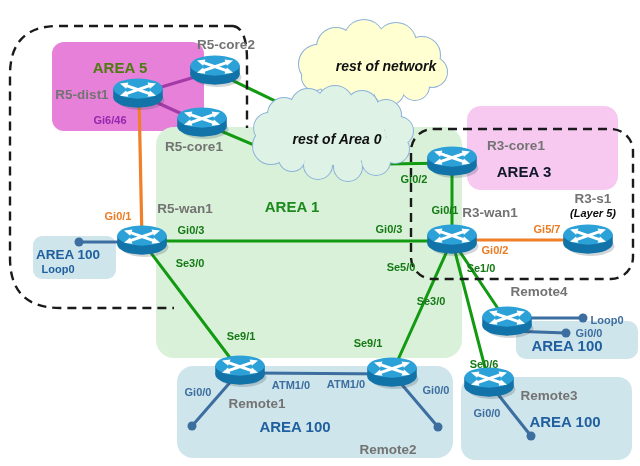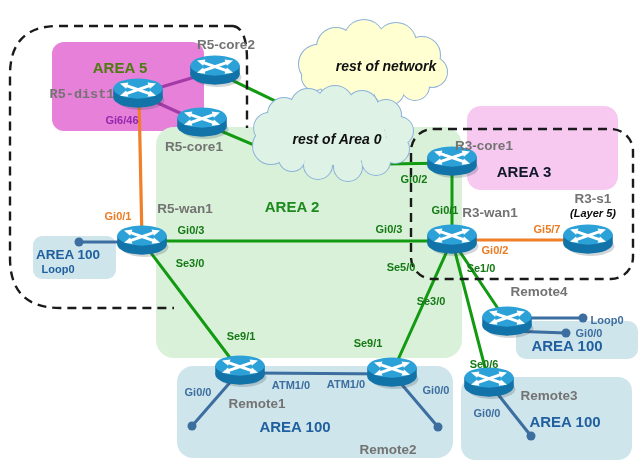--- a/index.html
+++ b/index.html
@@ -135,51 +135,51 @@
         </g>
       </g>
     <g>
       <path class="dash" d="M233,26 H58 Q10,26 10,75 V258 Q10,308 60,308 H174"></path>
       <path class="dash" d="M233,26 Q247,28 247,60 V128"></path>
       <rect class="dash" x="411" y="129" width="222" height="150" rx="22"></rect>
     </g>
   </svg>
 
   <div class="lbl area-label" style="left:120px;top:68px;color:#4d7c0f;">AREA 5</div>
-  <div class="lbl area-label" style="left:292px;top:207px;color:#1d8a1d;">AREA 2</div>
+  <div class="lbl area-label" style="left:292px;top:207px;color:#1d8a1d;">AREA 1</div>
   <div class="lbl area-label" style="left:524px;top:172px;color:#0f172a;">AREA 3</div>
   <div class="lbl area-label" style="left:68px;top:255px;color:#20609f;font-size:13.5px;">AREA 100</div>
   <div class="lbl" style="left:58px;top:269px;color:#20609f;font-size:11px;">Loop0</div>
   <div class="lbl area-label" style="left:295px;top:427px;color:#20609f;">AREA 100</div>
   <div class="lbl area-label" style="left:567px;top:346px;color:#20609f;">AREA 100</div>
   <div class="lbl area-label" style="left:565px;top:422px;color:#20609f;">AREA 100</div>
 
   <div class="lbl cloudtxt" style="left:378px;top:67px;margin-left:8px;">rest of network</div>
   <div class="lbl cloudtxt" style="left:337px;top:140px;">rest of Area 0</div>
 
 <div class="router" style="left: 188px; top: 52px;"><svg viewBox="0 0 48 32" width="54" height="36">
         <use href="#rtr"></use>
       </svg></div>
     <div class="lbl rname" style="left: 226px; top: 45px;">R5-core2</div>
     <div class="router" style="left: 111px; top: 75px;"><svg viewBox="0 0 48 32" width="54" height="36">
         <use href="#rtr"></use>
       </svg></div>
-    <div class="lbl rname" style="left: 82px; top: 95px; font-family: Liberation Mono, monospace;">R5-dist1</div>
+    <div class="lbl rname" style="left: 82px; top: 95px;">R5-dist1</div>
     <div class="router" style="left: 175px; top: 104px;"><svg viewBox="0 0 48 32" width="54" height="36">
         <use href="#rtr"></use>
       </svg></div>
     <div class="lbl rname" style="left: 194px; top: 147px;">R5-core1</div>
     <div class="router" style="left: 115px; top: 222px;"><svg viewBox="0 0 48 32" width="54" height="36">
         <use href="#rtr"></use>
       </svg></div>
     <div class="lbl rname" style="left: 185px; top: 209px;">R5-wan1</div>
     <div class="router" style="left: 425px; top: 143px;"><svg viewBox="0 0 48 32" width="54" height="36">
         <use href="#rtr"></use>
       </svg></div>
-    <div class="lbl rname" style="left: 484px; top: 146px;">R3-core1</div>
+    <div class="lbl rname" style="left: 516px; top: 146px;">R3-core1</div>
     <div class="router" style="left: 425px; top: 221px;"><svg viewBox="0 0 48 32" width="54" height="36">
         <use href="#rtr"></use>
       </svg></div>
     <div class="lbl rname" style="left: 490px; top: 213px;">R3-wan1</div>
     <div class="router" style="left: 561px; top: 221px;"><svg viewBox="0 0 48 32" width="54" height="36">
         <use href="#rtr"></use>
       </svg></div>
     <div class="lbl rname" style="left: 593px; top: 199px;">R3-s1</div>
     <div class="lbl rsub" style="left: 593px; top: 213px;">(Layer 5)</div>
     <div class="router" style="left: 213px; top: 352px;"><svg viewBox="0 0 48 32" width="54" height="36">
@@ -191,21 +191,21 @@
       </svg></div>
     <div class="lbl rname" style="left: 388px; top: 404px; margin-top: 46px;">Remote2</div>
     <div class="router" style="left: 462px; top: 364px;"><svg viewBox="0 0 48 32" width="54" height="36">
         <use href="#rtr"></use>
       </svg></div>
     <div class="lbl rname" style="left: 549px; top: 396px;">Remote3</div>
     <div class="router" style="left: 480px; top: 303px;"><svg viewBox="0 0 48 32" width="54" height="36">
         <use href="#rtr"></use>
       </svg></div>
     <div class="lbl rname" style="left: 539px; top: 292px;">Remote4</div>
-    <div class="lbl iface c-purple" style="left: 122px; top: 120px;">Gi6/46</div>
+    <div class="lbl iface c-purple" style="left: 110px; top: 120px;">Gi6/46</div>
     <div class="lbl iface c-orange" style="left: 118px; top: 216px;">Gi0/1</div>
     <div class="lbl iface c-green" style="left: 191px; top: 230px;">Gi0/3</div>
     <div class="lbl iface c-green" style="left: 190px; top: 263px;">Se3/0</div>
     <div class="lbl iface c-green" style="left: 241px; top: 336px;">Se9/1</div>
     <div class="lbl iface c-green" style="left: 368px; top: 343px;">Se9/1</div>
     <div class="lbl iface c-green" style="left: 389px; top: 229px;">Gi0/3</div>
     <div class="lbl iface c-green" style="left: 414px; top: 179px;">Gi0/2</div>
     <div class="lbl iface c-green" style="left: 445px; top: 210px;">Gi0/1</div>
     <div class="lbl iface c-green" style="left: 401px; top: 267px;">Se5/0</div>
     <div class="lbl iface c-green" style="left: 481px; top: 268px;">Se1/0</div>

